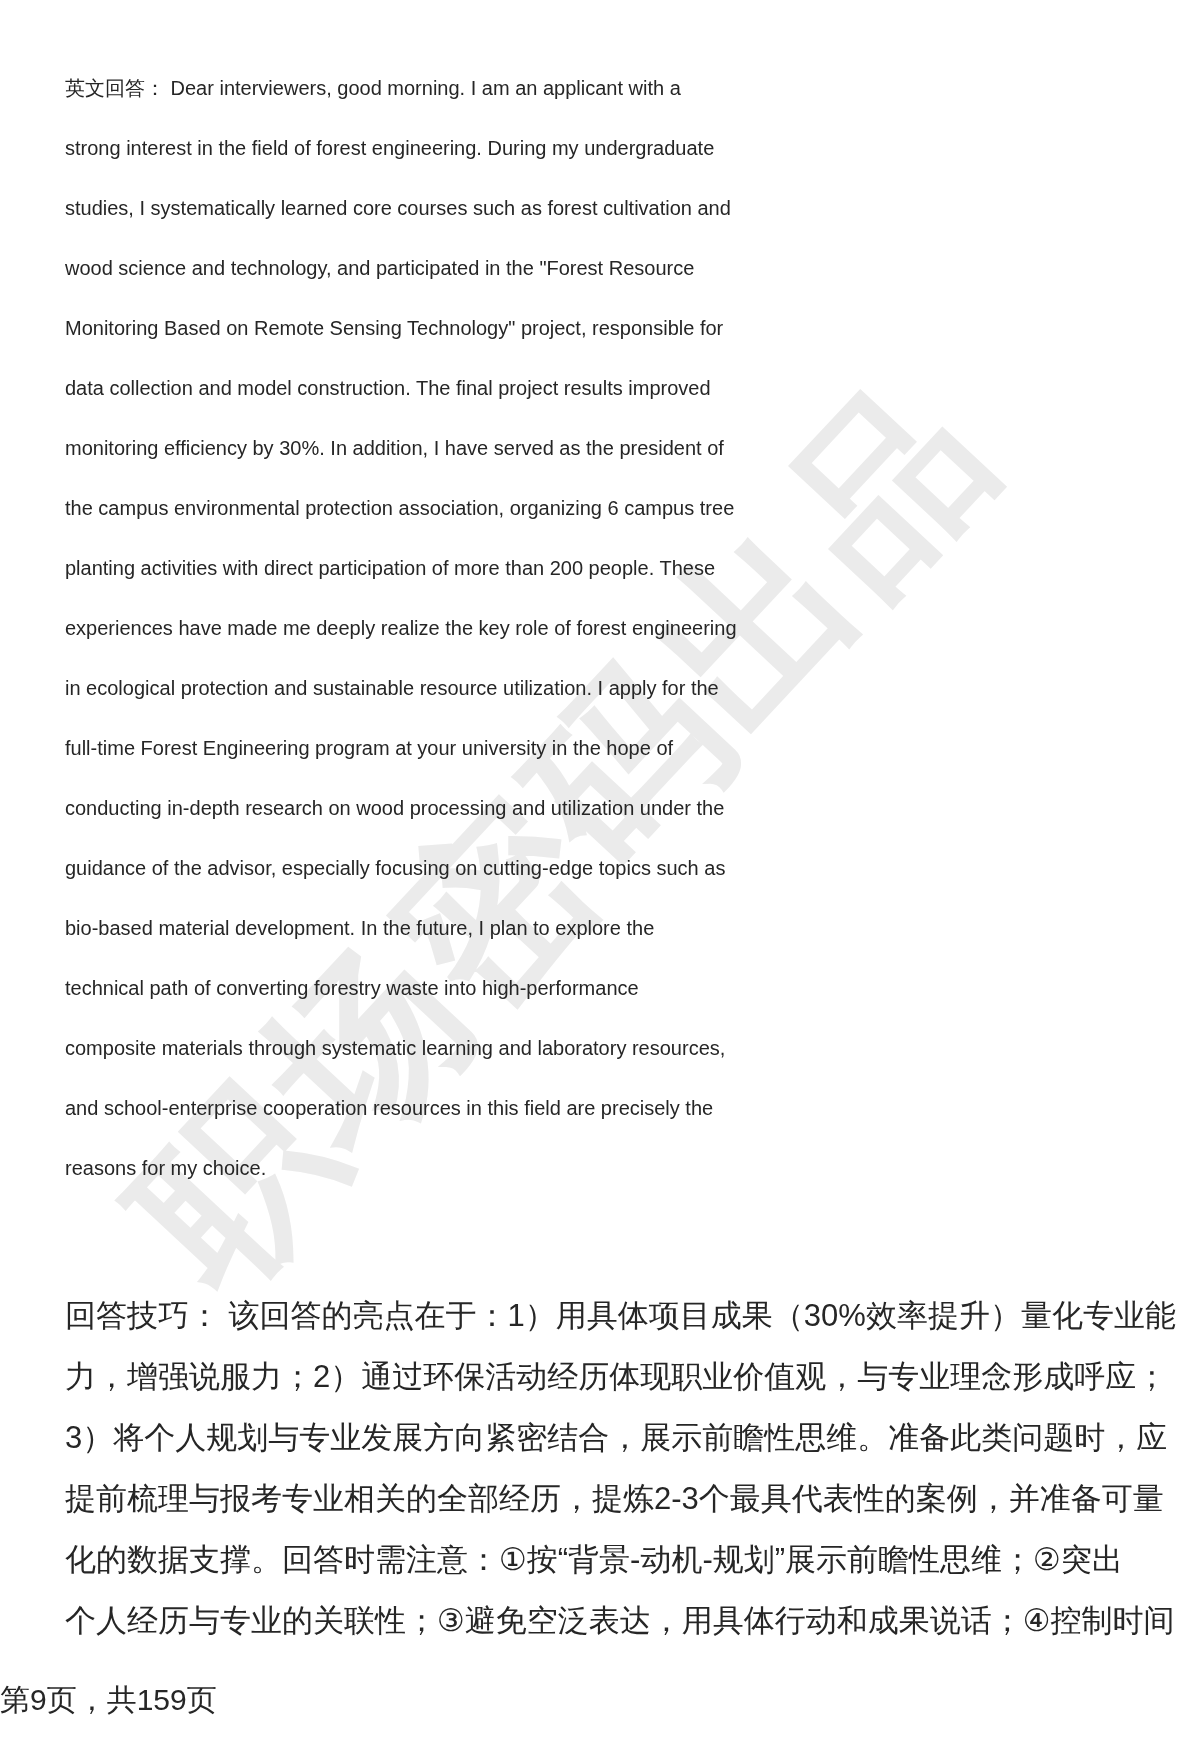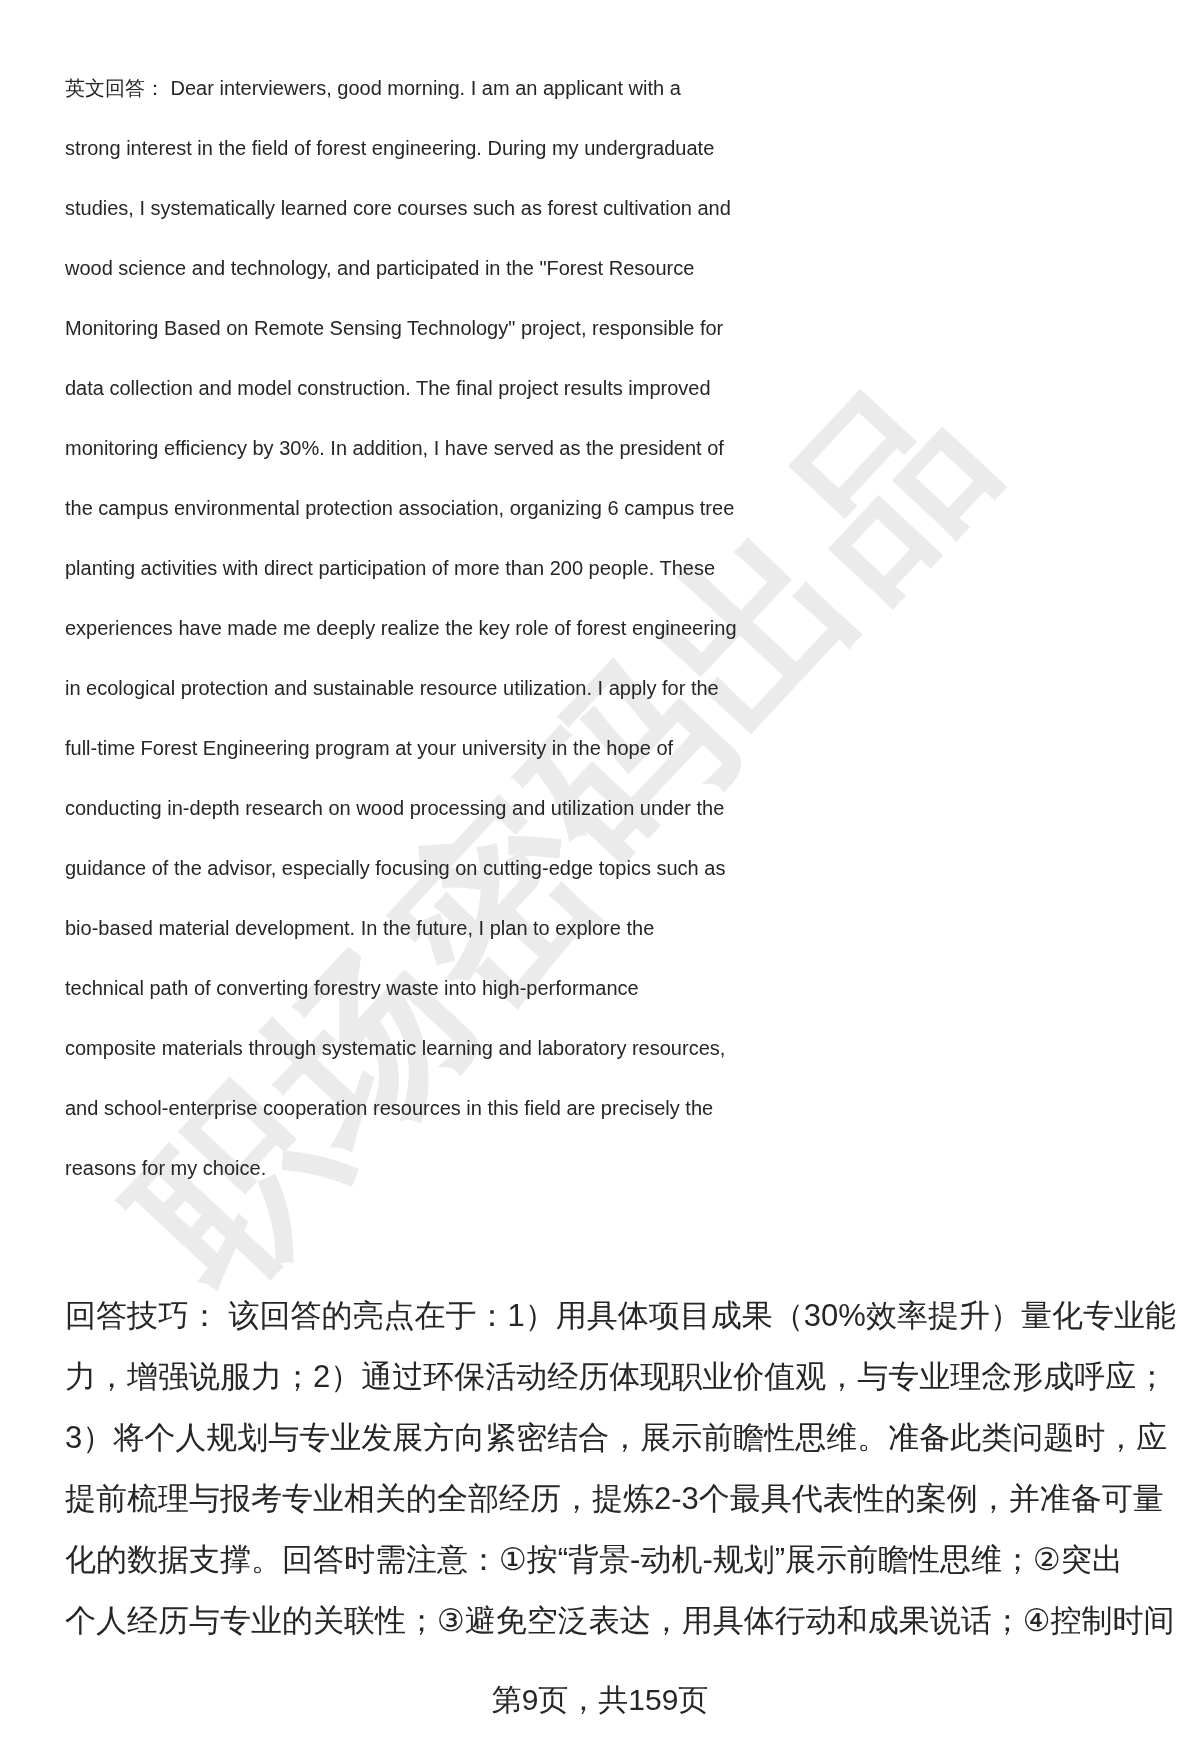--- a/index.html
+++ b/index.html
@@ -50,21 +50,20 @@
     height: 61px;
     line-height: 61px;
     white-space: nowrap;
   }
 
   .footer {
     position: absolute;
     left: 0;
     right: 0;
     top: 1675px;
-    text-align: center;
     font-size: 30px;
     line-height: 50px;
     z-index: 1;
   }
 </style>
 </head>
 <body>
 
 <div class="page">
 

